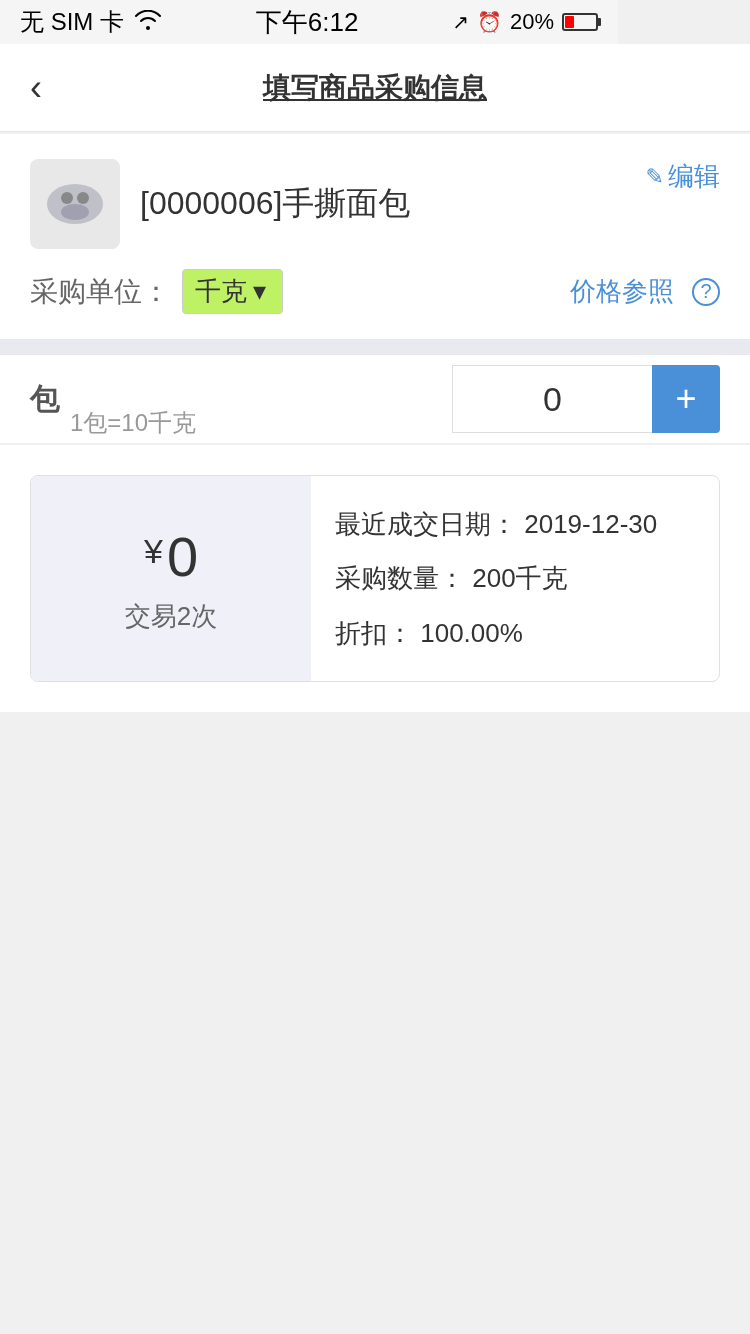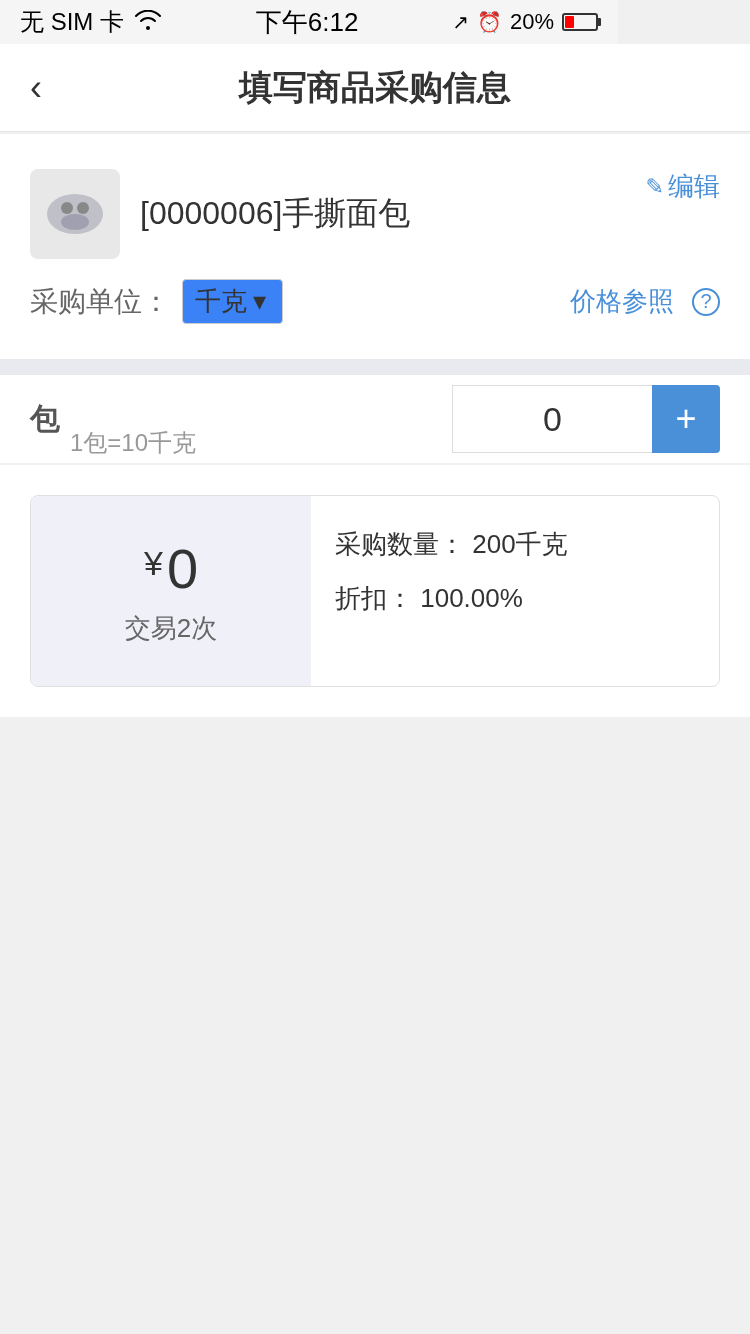--- a/index.html
+++ b/index.html
@@ -61,27 +61,27 @@
       border-bottom: 1px solid #e5e5e5;
     }
     .nav-back {
       position: absolute; left: 20px;
       font-size: 36px; color: #333;
       cursor: pointer;
       display: flex; align-items: center;
       padding: 10px;
     }
     .nav-title {
-      font-size: 34px; font-weight: 600; color: #333;
+      font-size: 28px; font-weight: 600; color: #333; text-decoration: underline;
     }
 
     
     .product-section {
       background: #fff;
-      padding: 35px 30px;
+      padding: 25px 30px;
       margin-top: 2px;
     }
     .product-header {
       display: flex;
       align-items: flex-start;
       justify-content: space-between;
       margin-bottom: 20px;
     }
     .product-left {
       display: flex; align-items: center; gap: 20px;
@@ -110,21 +110,21 @@
       margin-top: 10px;
     }
     .unit-label { font-size: 28px; color: #666; }
     .unit-select {
       border: 1px solid #ccc;
       border-radius: 4px;
       padding: 4px 16px 4px 12px;
       font-size: 26px;
       color: #333;
       display: inline-flex; align-items: center; gap: 6px;
-      background: #3b82f6;
+      background: #bef264;
       cursor: pointer;
     }
     .price-ref {
       display: flex; align-items: center; gap: 18px;
       color: #4a90d9; font-size: 26px;
       cursor: pointer;
     }
     .help-icon {
       width: 28px; height: 28px;
       border: 2px solid #4a90d9;
@@ -344,20 +344,24 @@
       <div class="card-left">
         <div class="card-price">
           <span class="price-symbol">¥</span>
           <span class="price-amount">0</span>
         </div>
         <div class="card-trades">交易2次</div>
       </div>
 
       <div class="card-right">
         <div class="card-info-row">
+          <span>最近成交日期：</span>
+          <span>2019-12-30</span>
+        </div>
+        <div class="card-info-row">
           <span>采购数量：</span>
           <span>200千克</span>
         </div>
         <div class="card-info-row">
           <span>折扣：</span>
           <span>100.00%</span>
         </div>
       </div>
     </div>
   </div>

